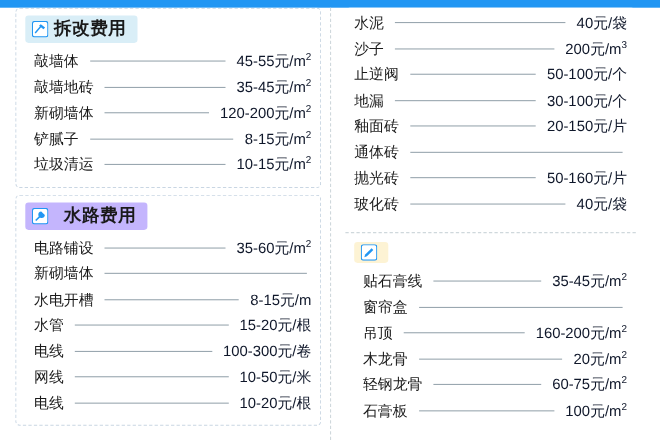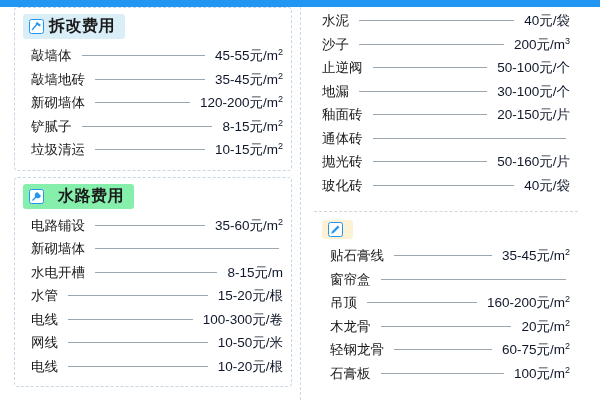--- a/index.html
+++ b/index.html
@@ -75,21 +75,21 @@
     gap: 5px;
     padding: 2px 10px 2px 6px;
     border-radius: 3px;
     font-size: 16px;
     font-weight: bold;
     color: #1a1a1a;
     margin-bottom: 5px;
     letter-spacing: 0.5px;
   }
   .title-demo { background: #d9eef7; }
-  .title-water { background: #86efac; gap: 14px; }
+  .title-water { background: #c4b5fd; gap: 14px; }
   .title-wood { background: #fdf3d4; }
   .ticon {
     display: inline-block;
     width: 15px;
     height: 15px;
     position: relative;
     flex: 0 0 auto;
   }
   .ticon svg { display: block; }
   .rows { margin: 0; }

